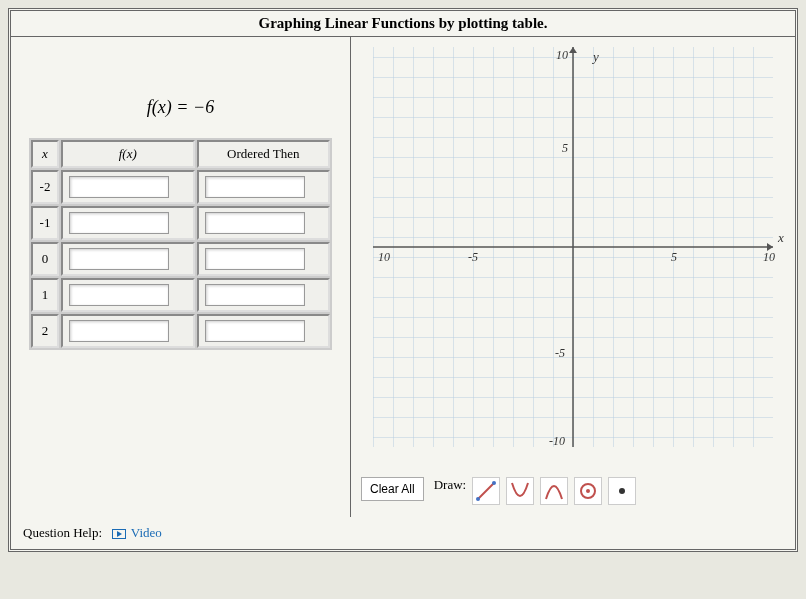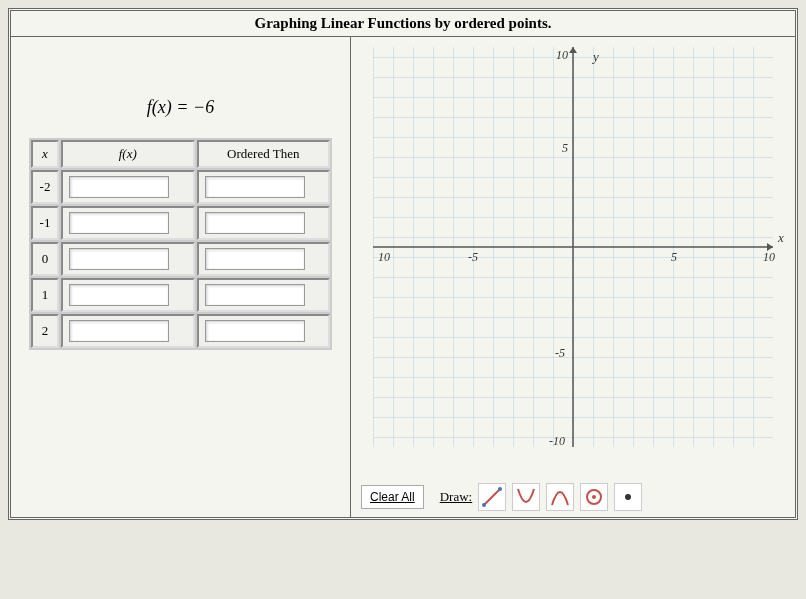--- a/index.html
+++ b/index.html
@@ -84,34 +84,33 @@
     }
     .graph-area {
       position: absolute;
       top: 0; left: 0; right: 0; bottom: 40px;
     }
     .toolbar {
       position: absolute;
       bottom: 0; left: 0; right: 0;
       height: 40px;
       display: flex;
-      align-items: center;
+      align-items: flex-start;
       padding-left: 10px;
       gap: 6px;
       font-size: 13px;
-      text-decoration: underline;
     }
     .btn-clear {
       border: 1px solid #aaa;
       background: #fff;
       padding: 4px 8px;
       font-size: 12px;
       cursor: pointer;
     }
-    .draw-label { margin-left: 10px; }
+    .draw-label { margin-left: 4px; }
     .tool-btn {
       width: 28px; height: 28px;
       border: 1px solid #ccc;
       background: #fff;
       display: flex;
       align-items: center;
       justify-content: center;
       cursor: pointer;
     }
     .help-row {
@@ -141,21 +140,21 @@
     }
     svg text {
       font-family: Georgia, serif;
       font-style: italic;
     }
   </style>
 </head>
 <body>
 
 <div class="outer-frame">
-  <div class="title-bar">Graphing Linear Functions by ordered points.</div>
+  <div class="title-bar">Graphing Linear Functions by plotting table.</div>
   <div class="content-row">
     <div class="left-panel">
       <div class="func-heading">f(x) = −6</div>
       <table class="data-table">
         <tbody>
             <tr>
           <th>x</th>
           <th>f(x)</th>
           <th class="ordered">Ordered Then</th>
         </tr>
@@ -259,13 +258,21 @@
             </svg>
         </div>
         <div class="tool-btn">
           <svg width="20" height="20">
               <circle cx="10" cy="10" r="3" fill="#333"></circle>
             </svg>
         </div>
       </div>
     </div>
   </div>
+  <div class="help-row">
+    <span>Question Help:</span>
+    &nbsp;
+    <a class="video-link">
+      <span class="video-icon"></span>
+      <span>Video</span>
+    </a>
+  </div>
 </div>
 
 </body></html>

